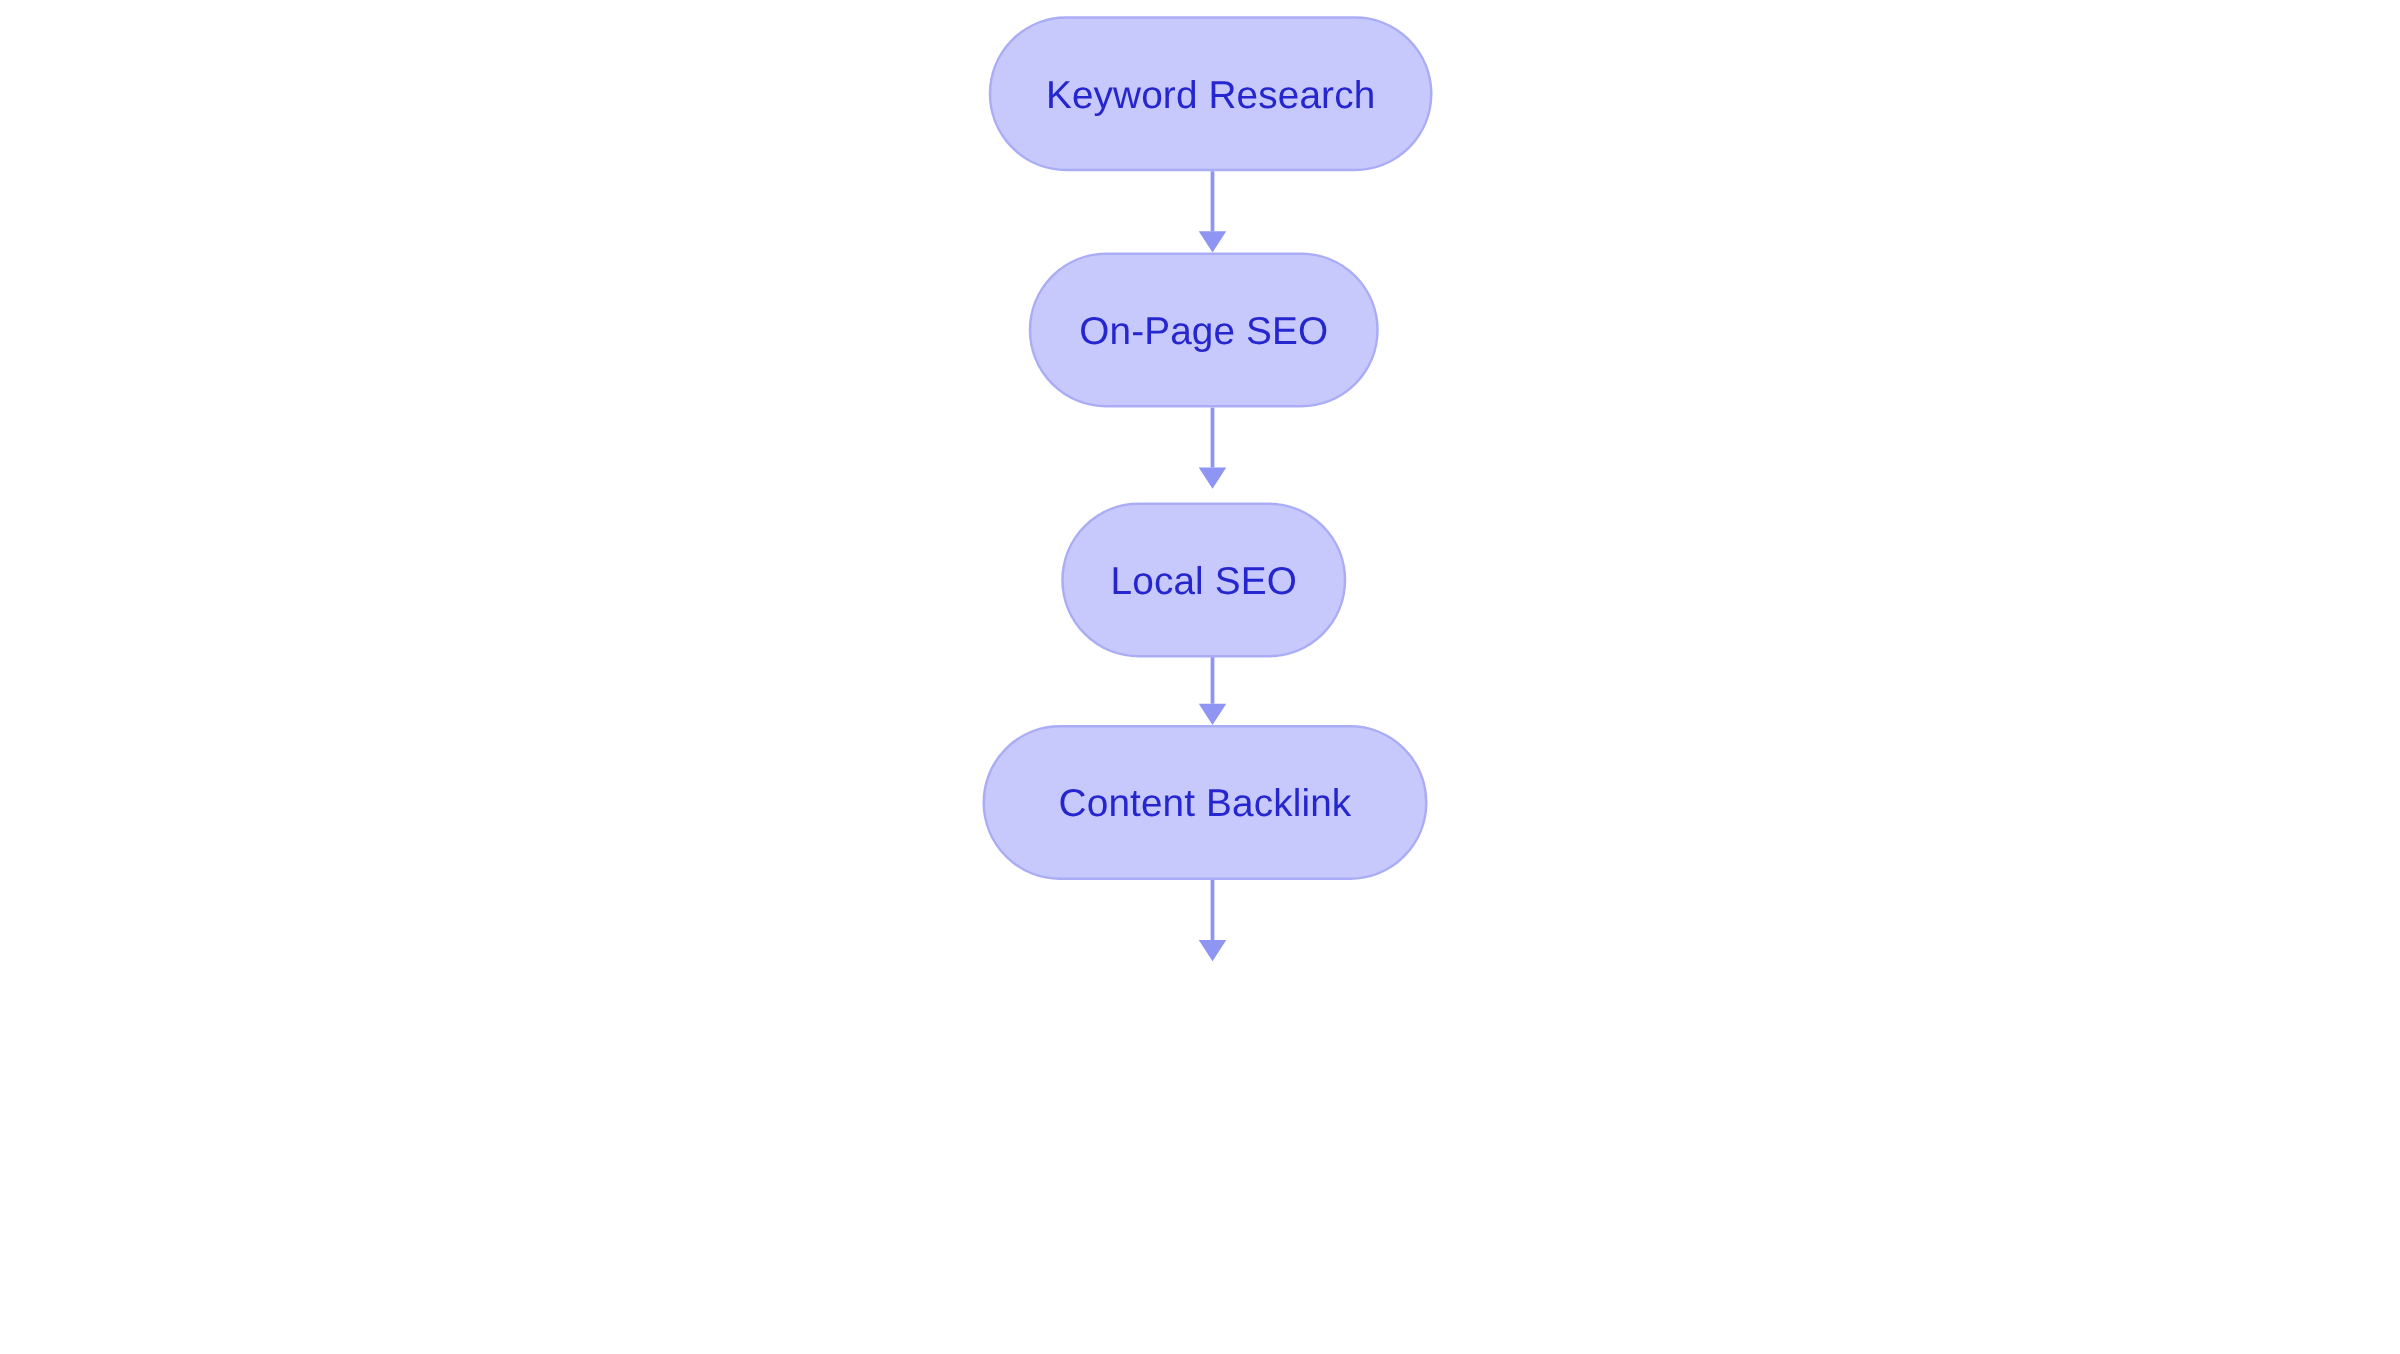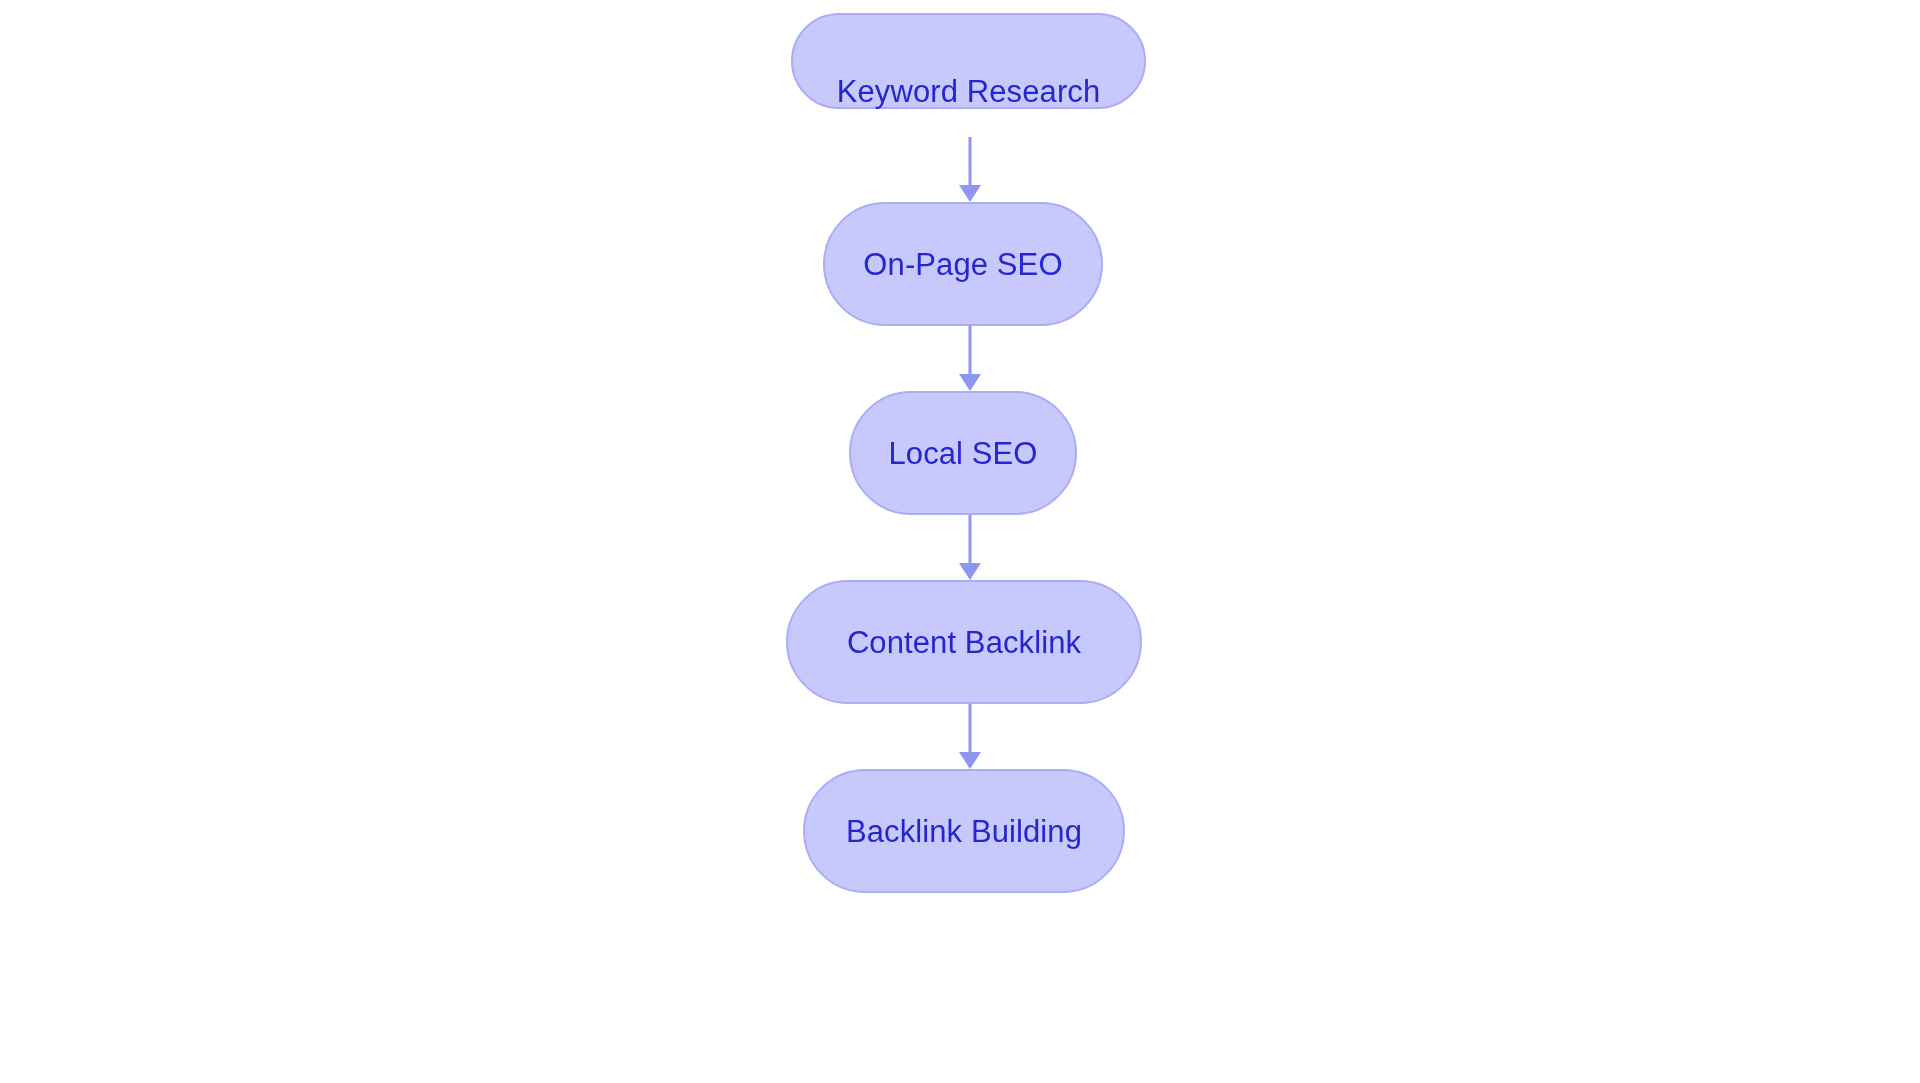--- a/index.html
+++ b/index.html
@@ -89,33 +89,30 @@
   <div class="flow-edge" style="left:955px; top:515px; width:30px; height:65px;">
     <div class="edge-line" style="height:48px;"></div>
     <div class="edge-arrowhead"></div>
   </div>
 
   <div class="flow-edge" style="left:955px; top:704px; width:30px; height:65px;">
     <div class="edge-line" style="height:48px;"></div>
     <div class="edge-arrowhead"></div>
   </div>
 
-  <div class="flow-node" style="left:791px; top:13px; width:355px; height:96px;align-items:flex-end;">
+  <div class="flow-node" style="left:791px; top:13px; width:355px; height:124px;">
     <span class="node-label">Keyword Research</span>
   </div>
 
   <div class="flow-node" style="left:823px; top:202px; width:280px; height:124px;">
     <span class="node-label">On-Page SEO</span>
   </div>
 
-  <div class="flow-node" style="left:849px; top:391px; width:228px; height:124px;">
+  <div class="flow-node" style="left:849px; top:402px; width:228px; height:124px;">
     <span class="node-label">Local SEO</span>
   </div>
 
   <div class="flow-node" style="left:786px; top:580px; width:356px; height:124px;">
     <span class="node-label">Content Backlink</span>
   </div>
 
-  <div class="flow-node" style="left:803px; top:769px; width:322px; height:124px;">
-    <span class="node-label">Backlink Building</span>
-  </div>
 
 </div>
 
 </body></html>

